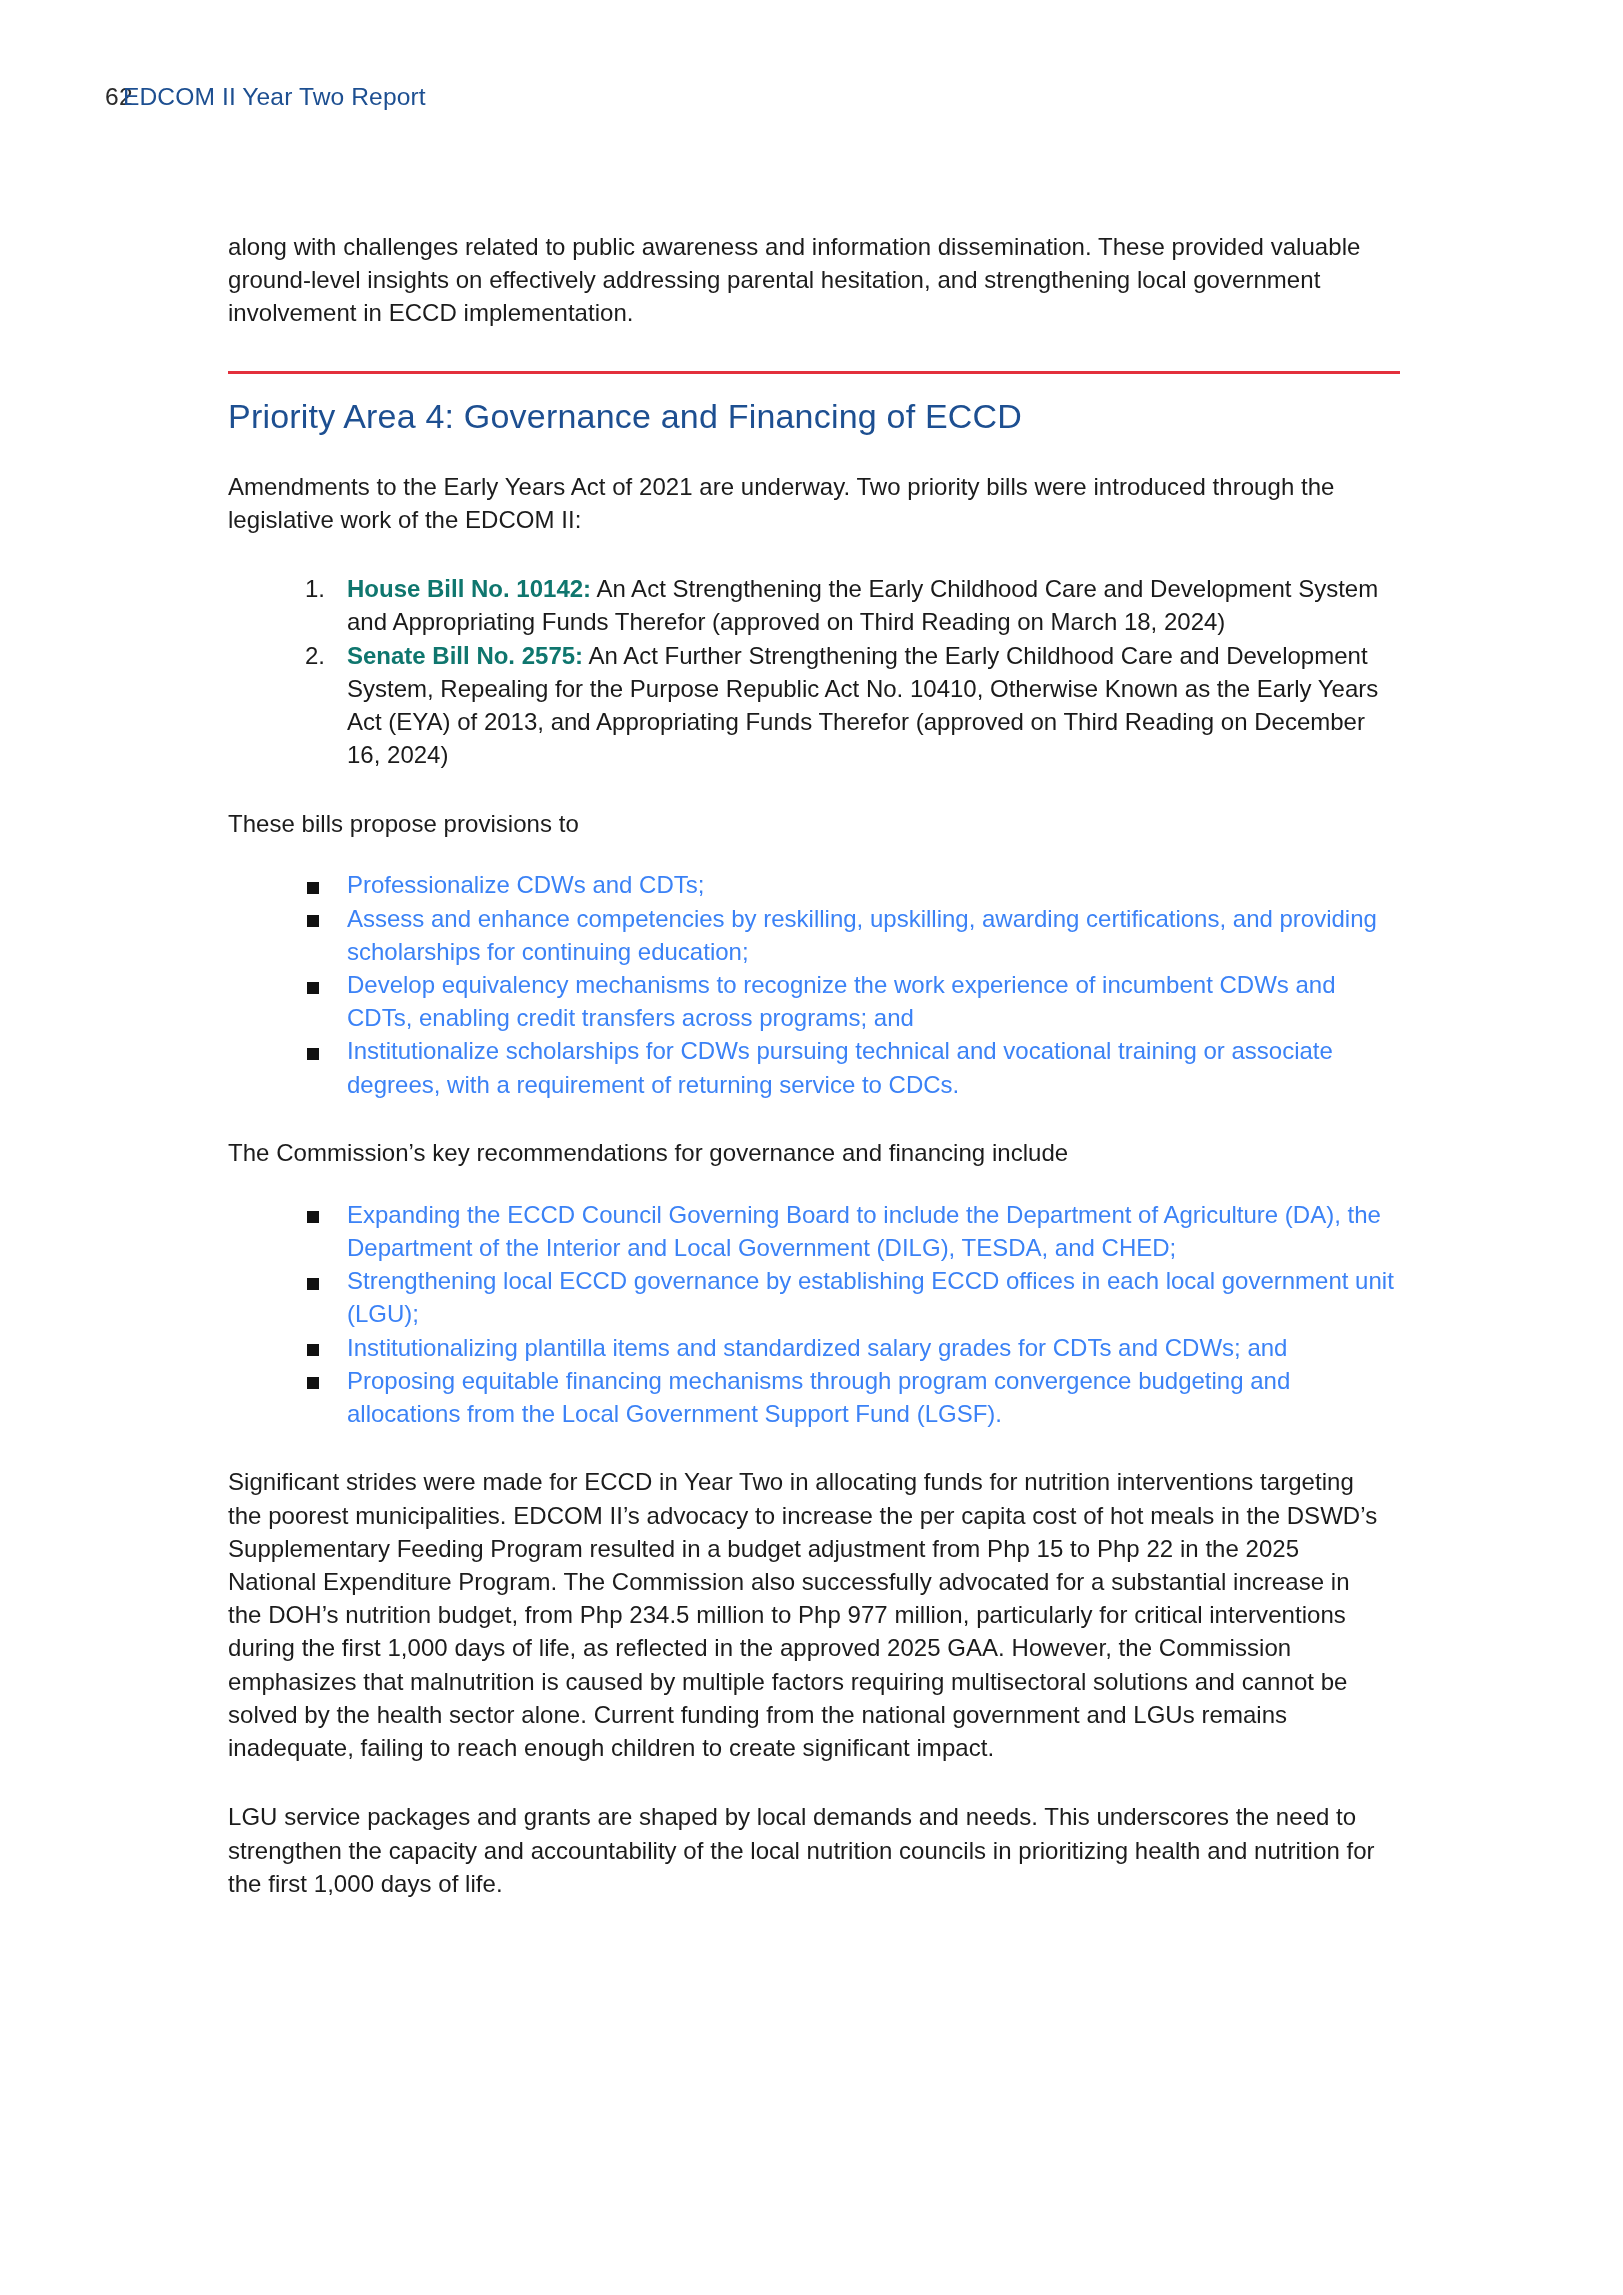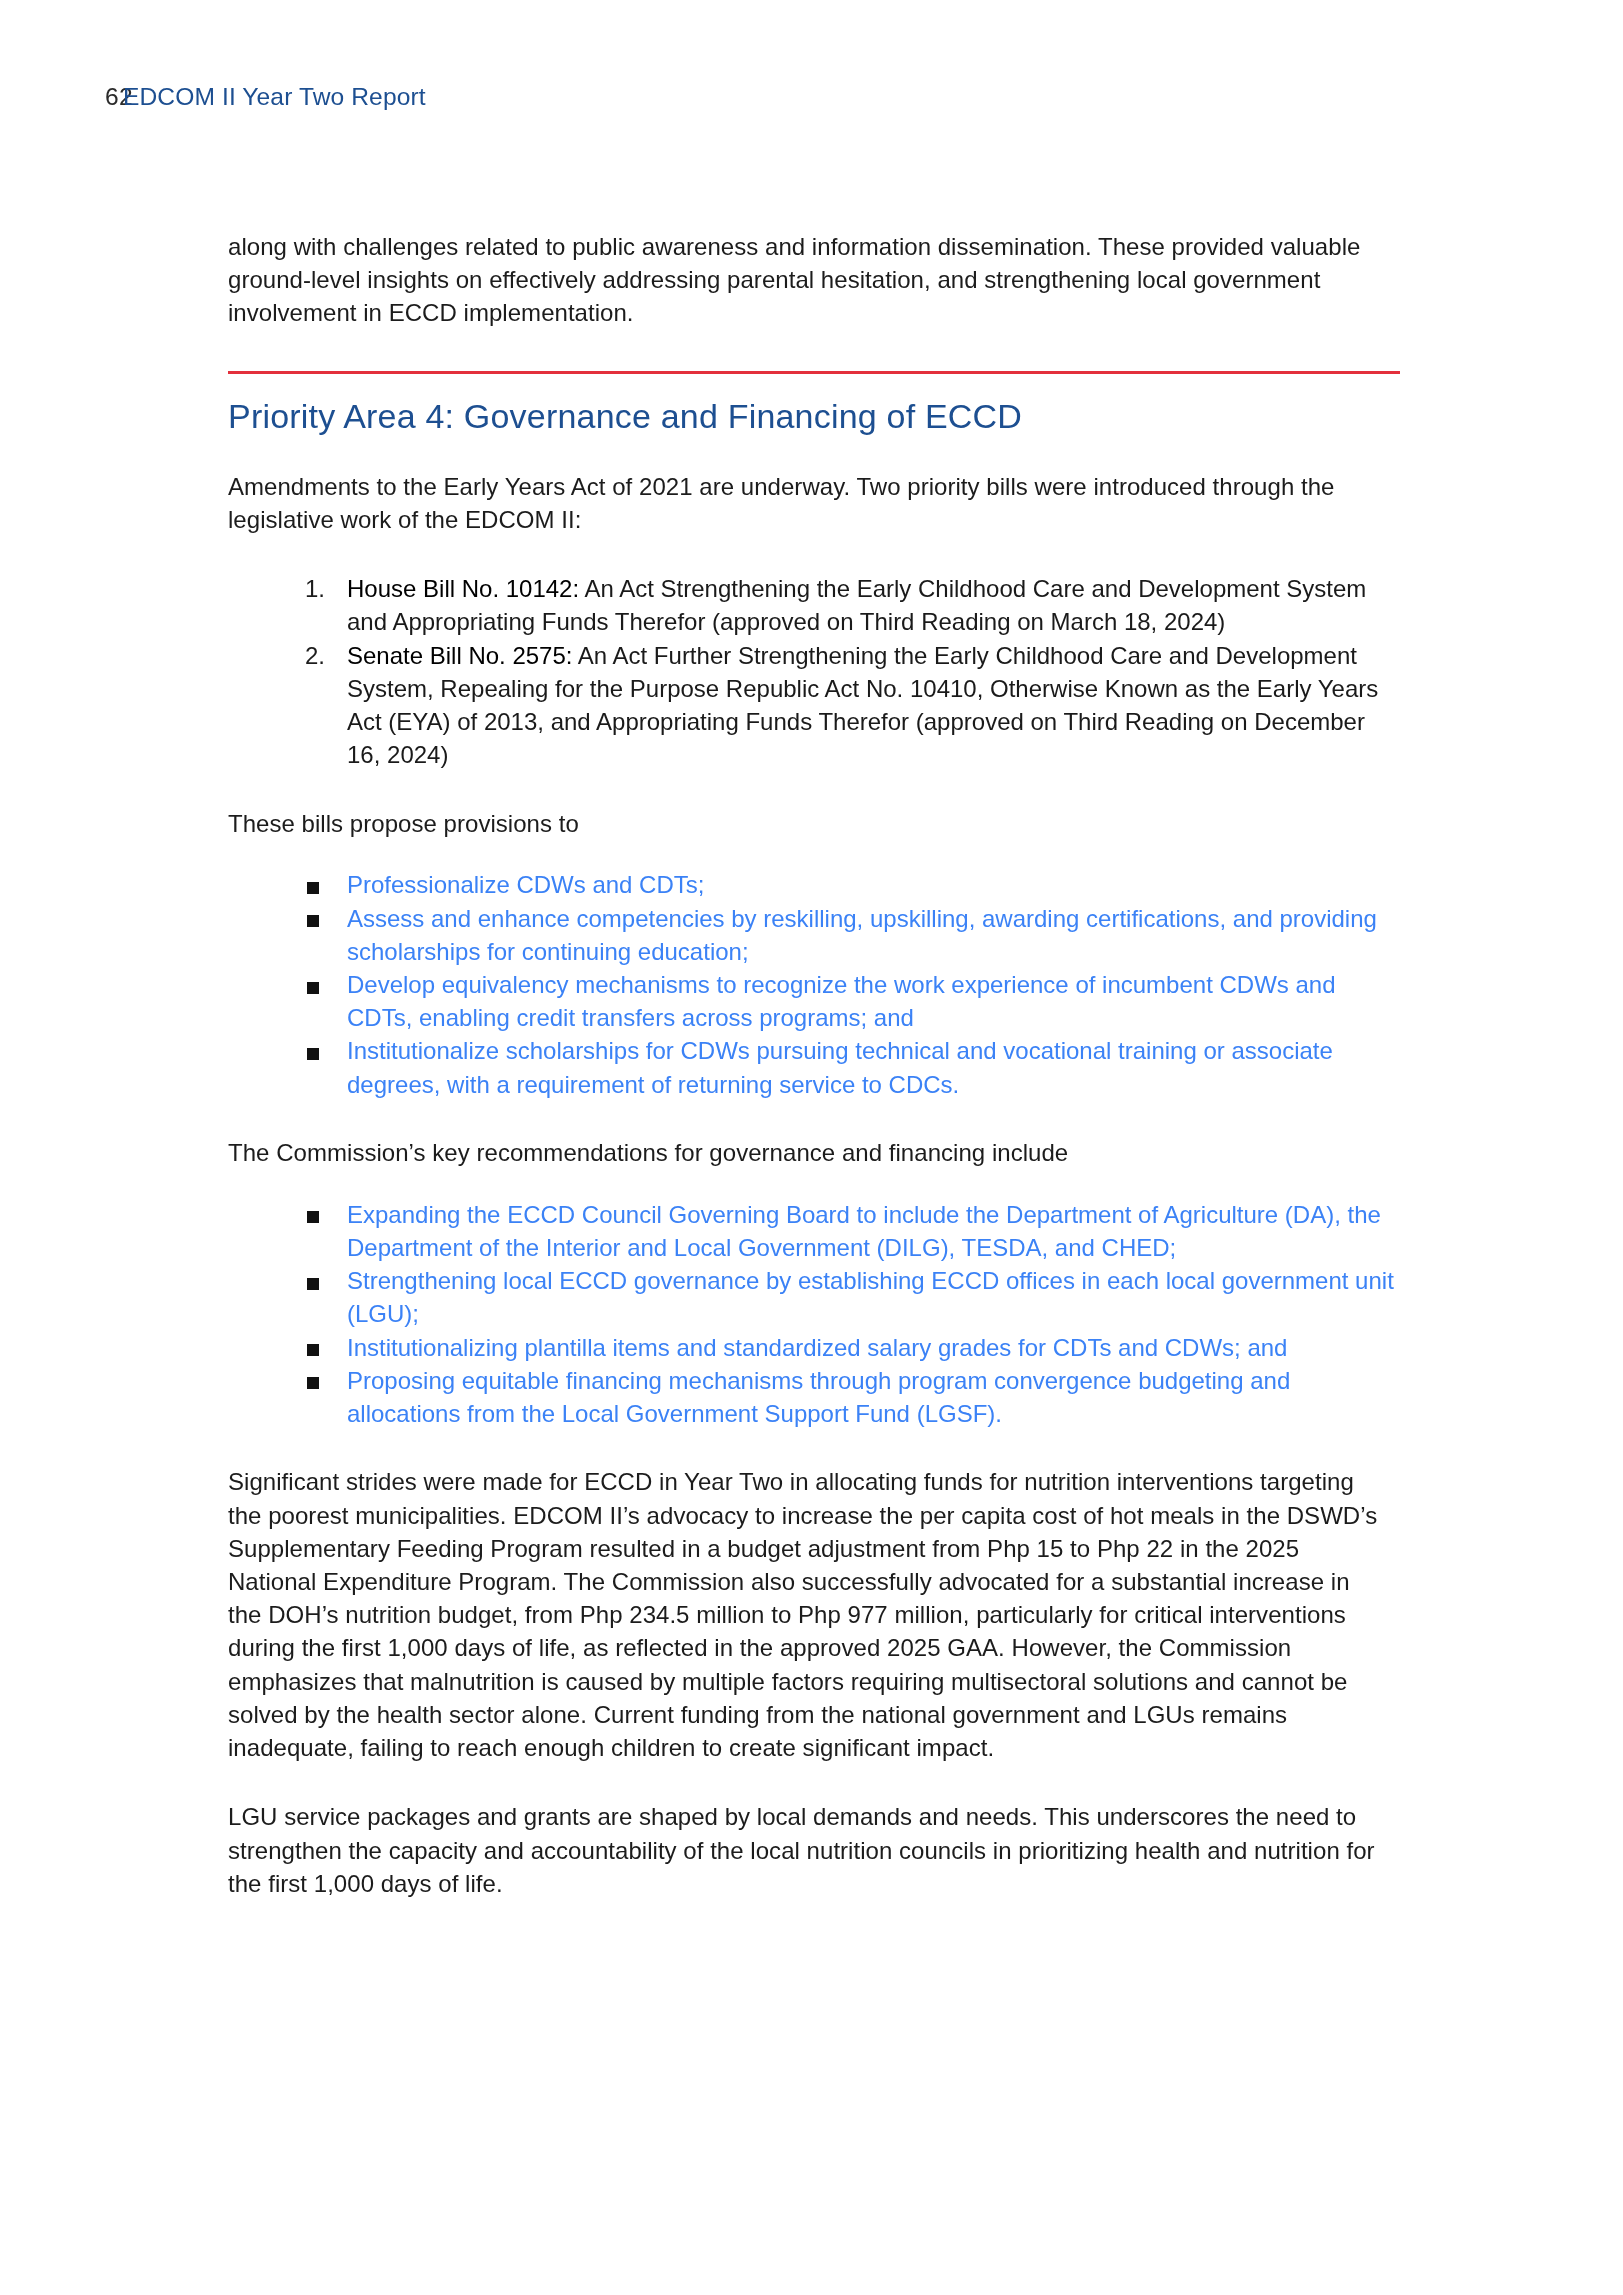--- a/index.html
+++ b/index.html
@@ -104,22 +104,22 @@
   }
   ol.numbered-list > li::before {
     content: counter(itm) ".";
     position: absolute;
     left: 77px;
     top: 0;
     font-size: 24px;
     color: #1c1c1c;
   }
   .bill-label {
-    color: #000000;
-    font-weight: normal;
+    color: #0f766e;
+    font-weight: bold;
   }
 
   
   ul.square-list {
     margin: 28.5px 0 35px 0;
     padding: 0;
     list-style: none;
   }
   ul.square-list > li {
     position: relative;

